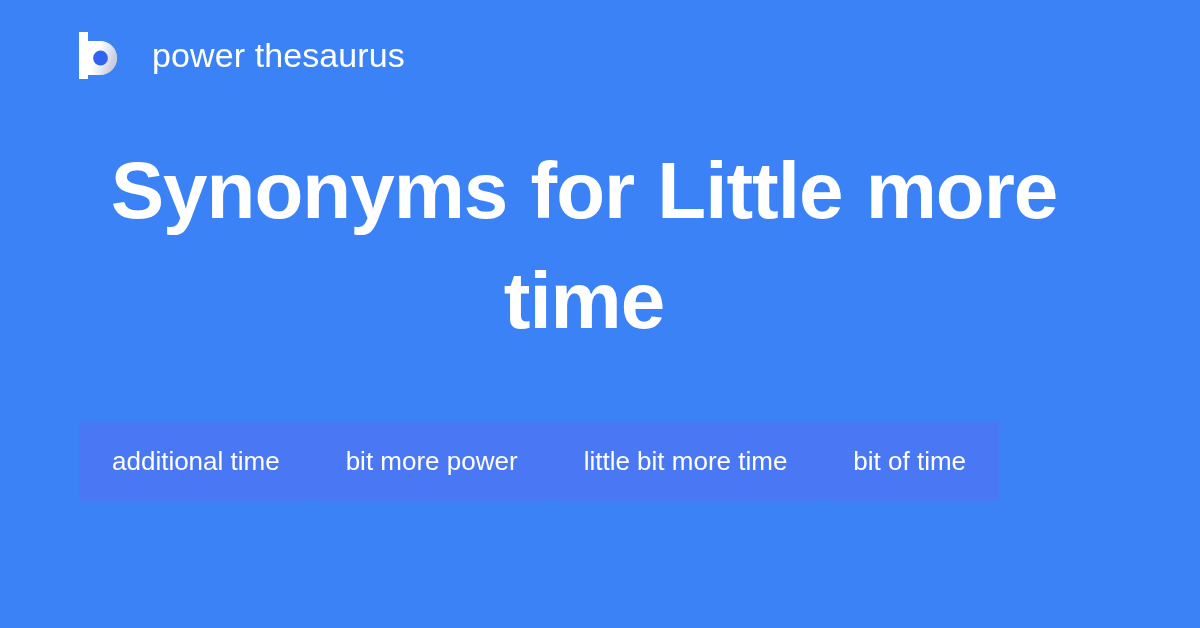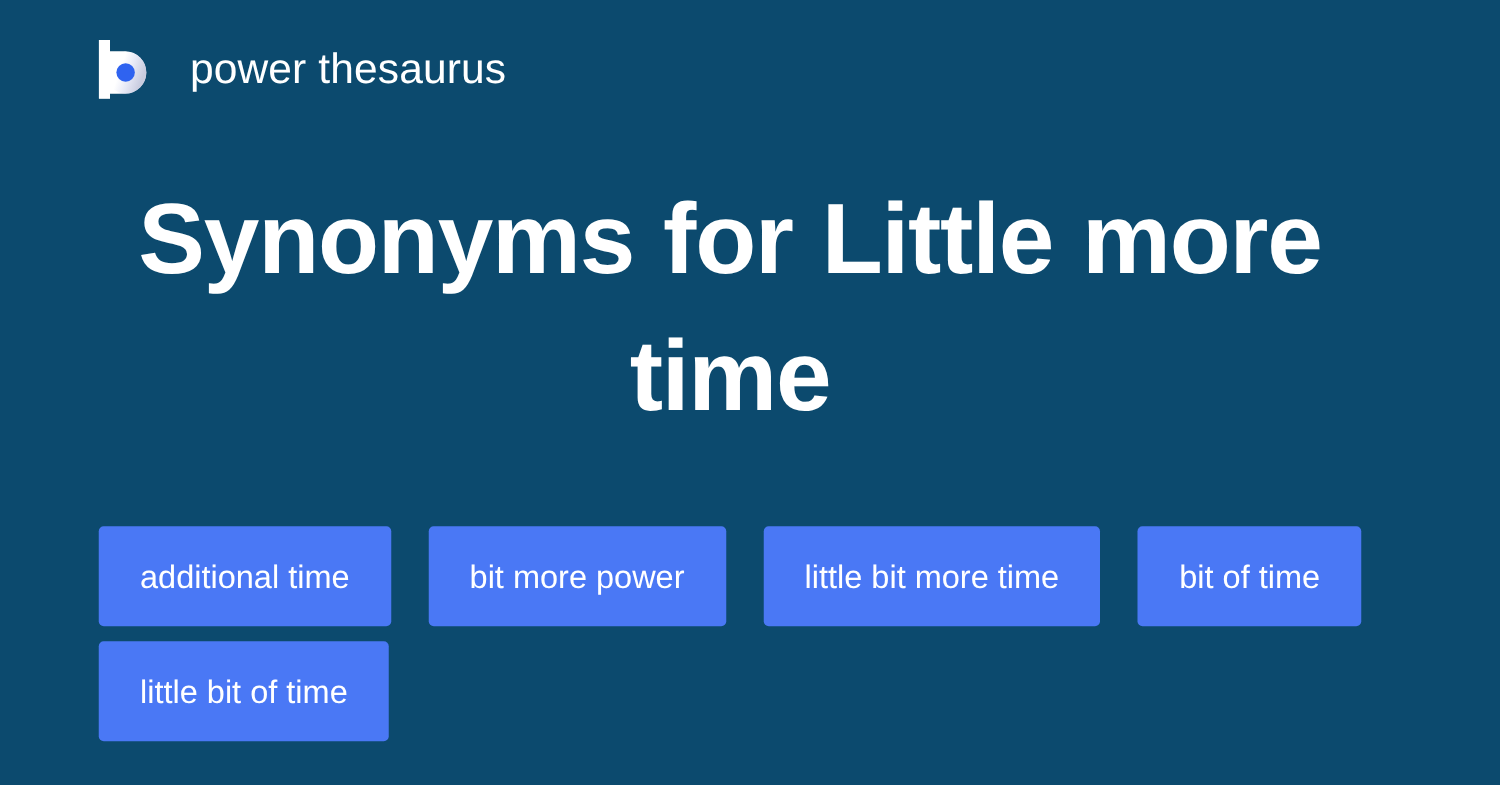--- a/index.html
+++ b/index.html
@@ -12,21 +12,21 @@
     overflow: hidden;
     background: #2f63f0;
     font-family: "Liberation Sans", sans-serif;
     -webkit-font-smoothing: antialiased;
   }
 
   .page {
     position: relative;
     width: 1200px;
     height: 628px;
-    background: #0c4a6e;
+    background: #3b82f6;
     box-sizing: border-box;
   }
 
   
   .brand {
     position: absolute;
     left: 79px;
     top: 27px;
     display: flex;
     align-items: center;
@@ -67,21 +67,21 @@
   }
 
   
   .chips {
     position: absolute;
     left: 79px;
     top: 421px;
     width: 1050px;
     display: flex;
     flex-wrap: wrap;
-    gap: 12px 30px;
+    gap: 12px 0;
     align-content: flex-start;
   }
 
   .chip {
     height: 80px;
     box-sizing: border-box;
     padding: 0 33px;
     display: flex;
     align-items: center;
     justify-content: center;
@@ -120,16 +120,15 @@
     <span class="brand-name">power thesaurus</span>
   </div>
 
   <h1 class="headline">Synonyms for Little more time</h1>
 
   <div class="chips">
     <span class="chip">additional time</span>
     <span class="chip">bit more power</span>
     <span class="chip">little bit more time</span>
     <span class="chip">bit of time</span>
-    <span class="chip">little bit of time</span>
   </div>
 
 </div>
 
 </body></html>

